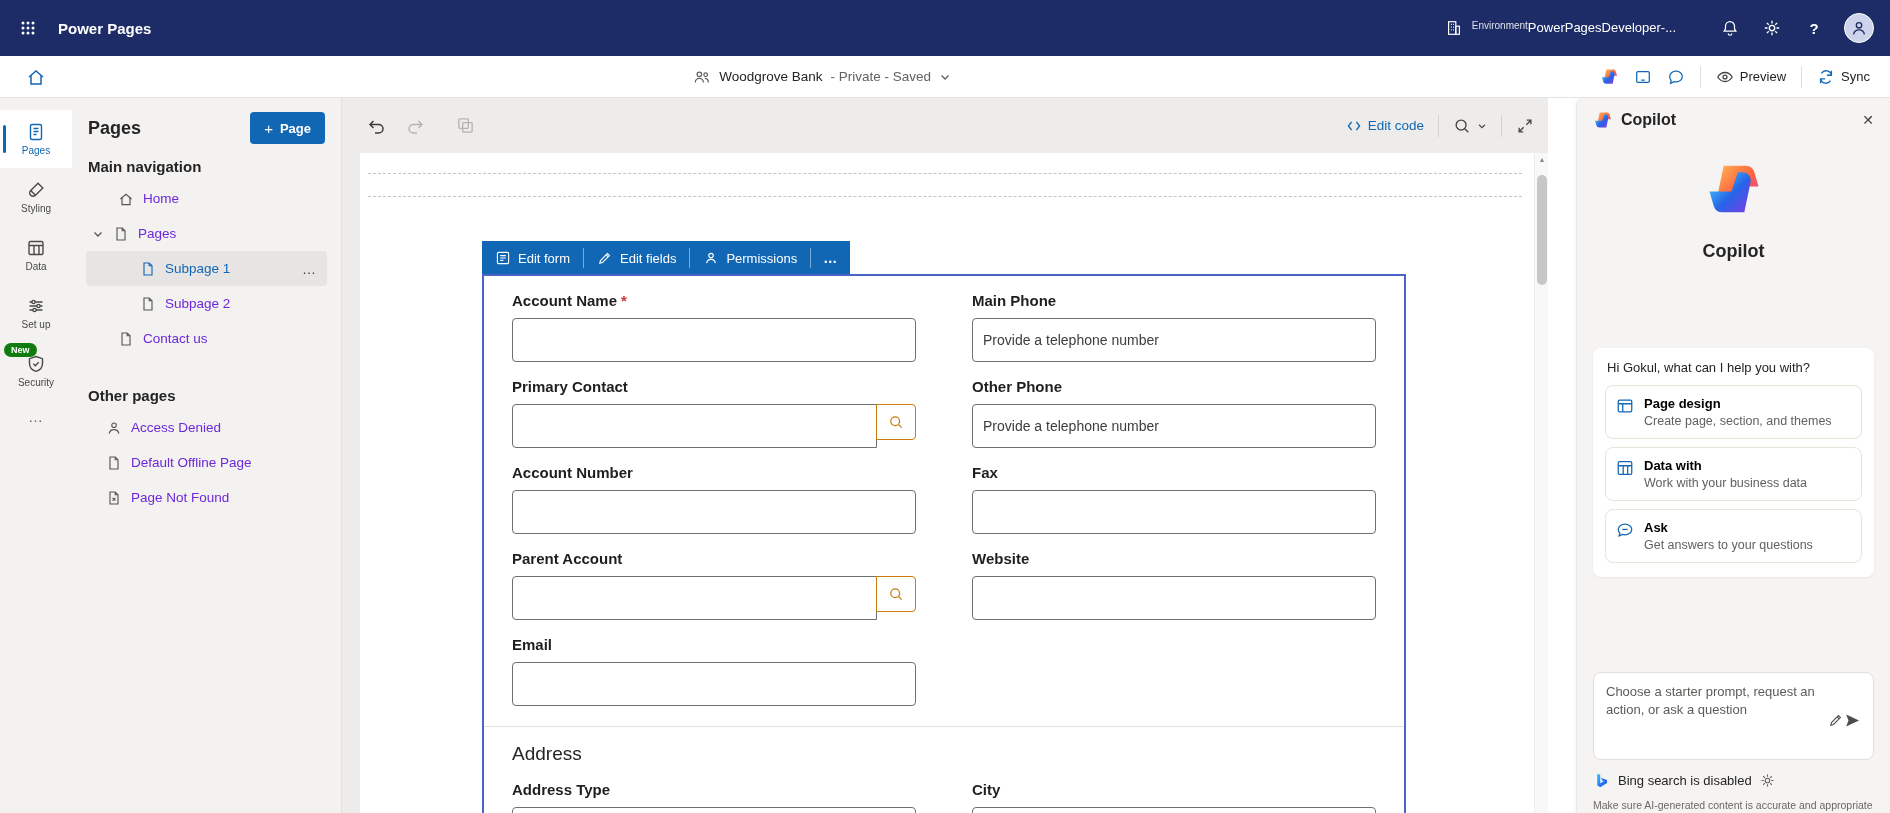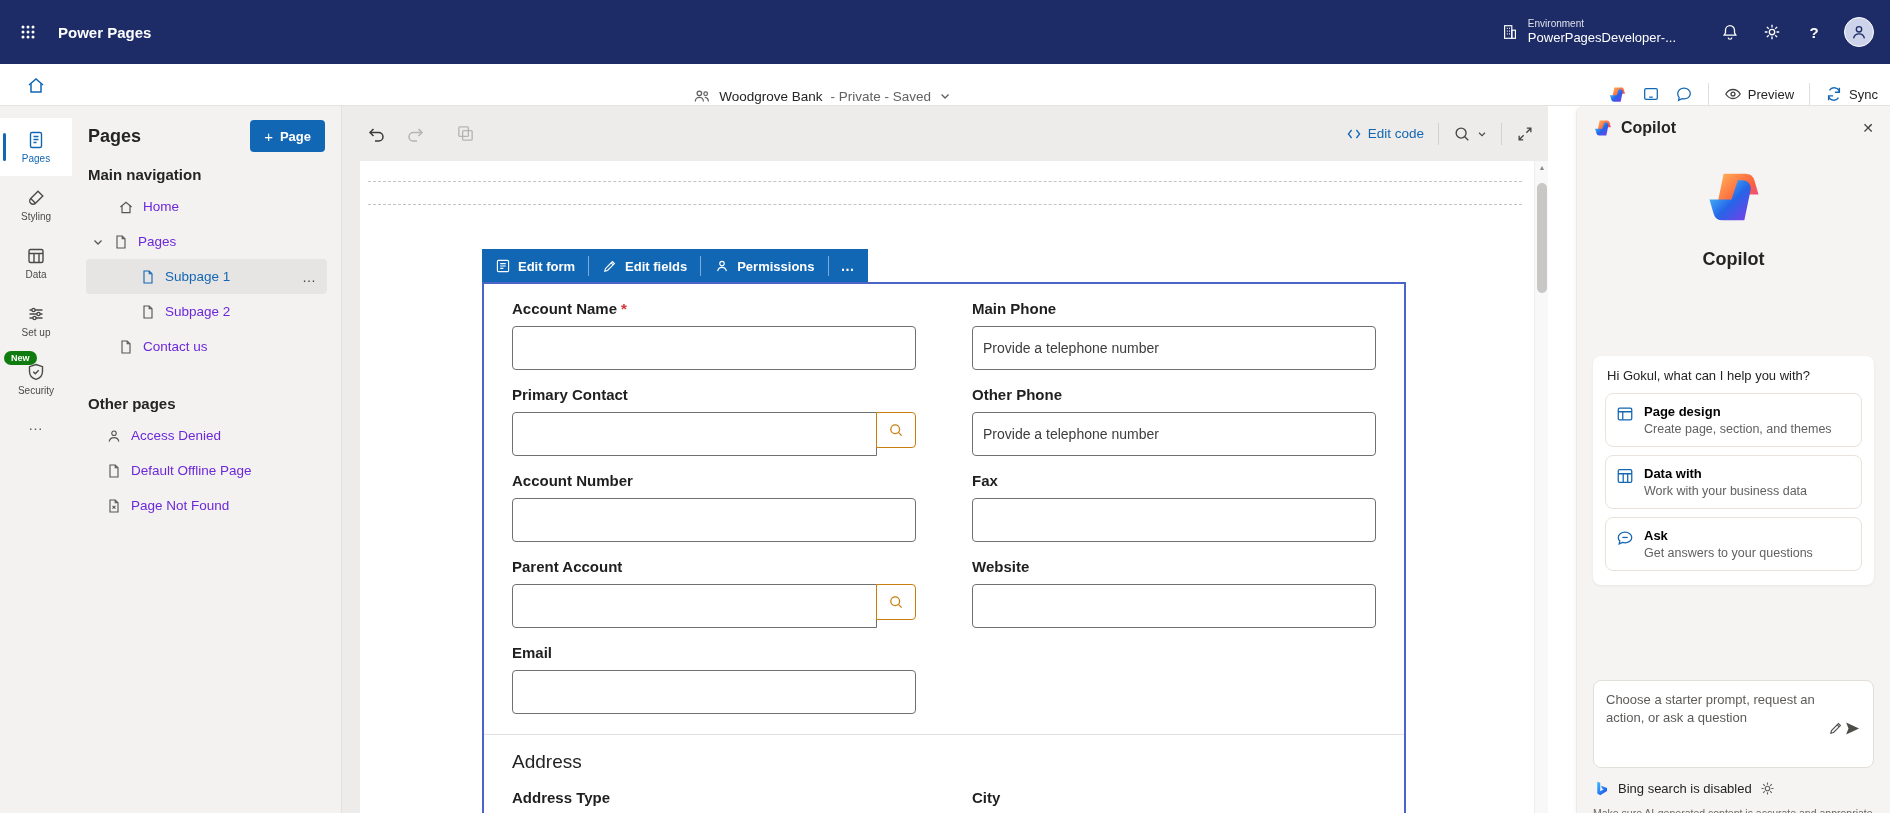--- a/index.html
+++ b/index.html
@@ -5,38 +5,38 @@
   *{margin:0;padding:0;box-sizing:border-box}
   :root{
     --navy:#1d2c66; --accent:#1267b4; --orange:#c87e0e; --text:#242424; --text2:#616161;
     --border:#e1dfdd; --input-border:#707070; --form-border:#4b64c8; --green:#107c10;
   }
   html,body{width:1890px;height:813px;overflow:hidden;background:#fff;
     font-family:"Liberation Sans", sans-serif; color:var(--text); font-size:14px;}
   button{font-family:inherit}
 
   
-  .topbar{display:flex;align-items:center;height:64px;background:var(--navy);color:#fff;padding:0 16px 0 12px;gap:10px}
+  .topbar{display:flex;align-items:center;height:56px;background:var(--navy);color:#fff;padding:0 16px 0 12px;gap:10px}
   .waffle{width:32px;height:32px;display:flex;align-items:center;justify-content:center;background:none;border:none;cursor:pointer}
   .app-title{font-size:15px;font-weight:700;margin-left:4px}
   .tb-spacer{flex:1}
   .env{display:flex;align-items:center;gap:9px;margin-right:28px;cursor:pointer}
-  .env-text{display:flex;flex-direction:column;line-height:1.2;text-align:left}
+  .env-text{display:flex;flex-direction:row;line-height:1.2;text-align:left}
   .env-label{font-size:10px;opacity:.85}
   .env-name{font-size:13px}
   .tb-icon-btn{background:none;border:none;color:#fff;width:32px;height:32px;display:flex;align-items:center;justify-content:center;cursor:pointer;font-size:15px;font-weight:700}
   .avatar{width:30px;height:30px;border-radius:50%;background:#cdd3ea;display:flex;align-items:center;justify-content:center;margin-left:4px;border:1.5px solid #fff;cursor:pointer}
 
   
-  .sitebar{height:42px;background:#fff;border-bottom:1px solid #e5e3e1;display:flex;align-items:flex-end;position:relative}
+  .sitebar{height:42px;background:#fff;border-bottom:1px solid #e5e3e1;display:flex;align-items:center;position:relative}
   .home-btn{width:72px;height:100%;display:flex;align-items:center;justify-content:center;background:none;border:none;cursor:pointer}
   .site-center{position:absolute;left:43.5%;transform:translateX(-50%);display:flex;align-items:center;gap:8px;cursor:pointer}
   .site-name{font-size:13.5px;color:var(--text)}
   .site-meta{font-size:13.5px;color:var(--text2)}
-  .site-right{margin-left:auto;display:flex;align-items:center;gap:15px;padding-right:12px}
+  .site-right{margin-left:auto;display:flex;align-items:center;gap:15px;padding-right:20px}
   .sb-icon-btn{background:none;border:none;display:flex;align-items:center;gap:6px;cursor:pointer;font-size:13px;color:var(--text)}
   .sb-sep{width:1px;height:22px;background:#e0dedc}
 
   
   .main{display:flex;height:723px}
 
   
   .rail{width:72px;background:#f3f2f1;display:flex;flex-direction:column;padding-top:12px}
   .rail-item{position:relative;height:58px;display:flex;flex-direction:column;align-items:center;justify-content:center;gap:3px;color:#4a4a48;cursor:pointer;background:none;border:none;font-size:10px}
   .rail-item.selected{background:#fff;color:var(--accent)}
@@ -68,21 +68,21 @@
   .ct-btn{background:none;border:none;display:flex;align-items:center;gap:6px;cursor:pointer;color:#3b3a39}
   .ct-btn.disabled{color:#b6b4b2}
   .ct-right{margin-left:auto;display:flex;align-items:center}
   .ct-sep{width:1px;height:22px;background:#d4d2d0;margin:0 14px}
   .edit-code-label{color:var(--accent);font-size:13.5px}
 
   .page-area{flex:1;margin-left:18px;background:#fff;position:relative;overflow:hidden}
   .dash-guide{position:absolute;left:8px;right:26px;top:20px;height:24px;border-top:1px dashed #c6c4c2;border-bottom:1px dashed #c6c4c2}
 
   .form-toolbar{position:absolute;left:122px;top:88px;display:flex;align-items:stretch;background:var(--accent);height:34px;color:#fff}
-  .ft-btn{display:flex;align-items:center;gap:7px;padding:0 13px;font-size:13px;font-weight:700;background:none;border:none;color:#fff;cursor:pointer}
+  .ft-btn{display:flex;align-items:center;gap:7px;padding:0 13px;font-size:13px;font-weight:400;background:none;border:none;color:#fff;cursor:pointer}
   .ft-sep{width:1px;background:rgba(255,255,255,.45);margin:7px 0}
   .ft-more{padding:0 12px;font-weight:700;letter-spacing:1px;font-size:14px}
 
   .form-frame{position:absolute;left:122px;top:121px;width:924px;height:740px;background:#fff;border:2px solid var(--form-border);padding:16px 28px}
   .form-cols{display:flex;gap:56px}
   .fcol{width:406px}
   .fld{margin-bottom:16px}
   .fld-label{display:flex;gap:4px;font-size:15px;font-weight:700;color:#1f1f1f;margin-bottom:9px}
   .req{color:#d13438}
   .fld-input{width:100%;height:44px;border:1px solid var(--input-border);border-radius:4px;padding:0 10px;font-size:14px;color:var(--text);background:#fff}

